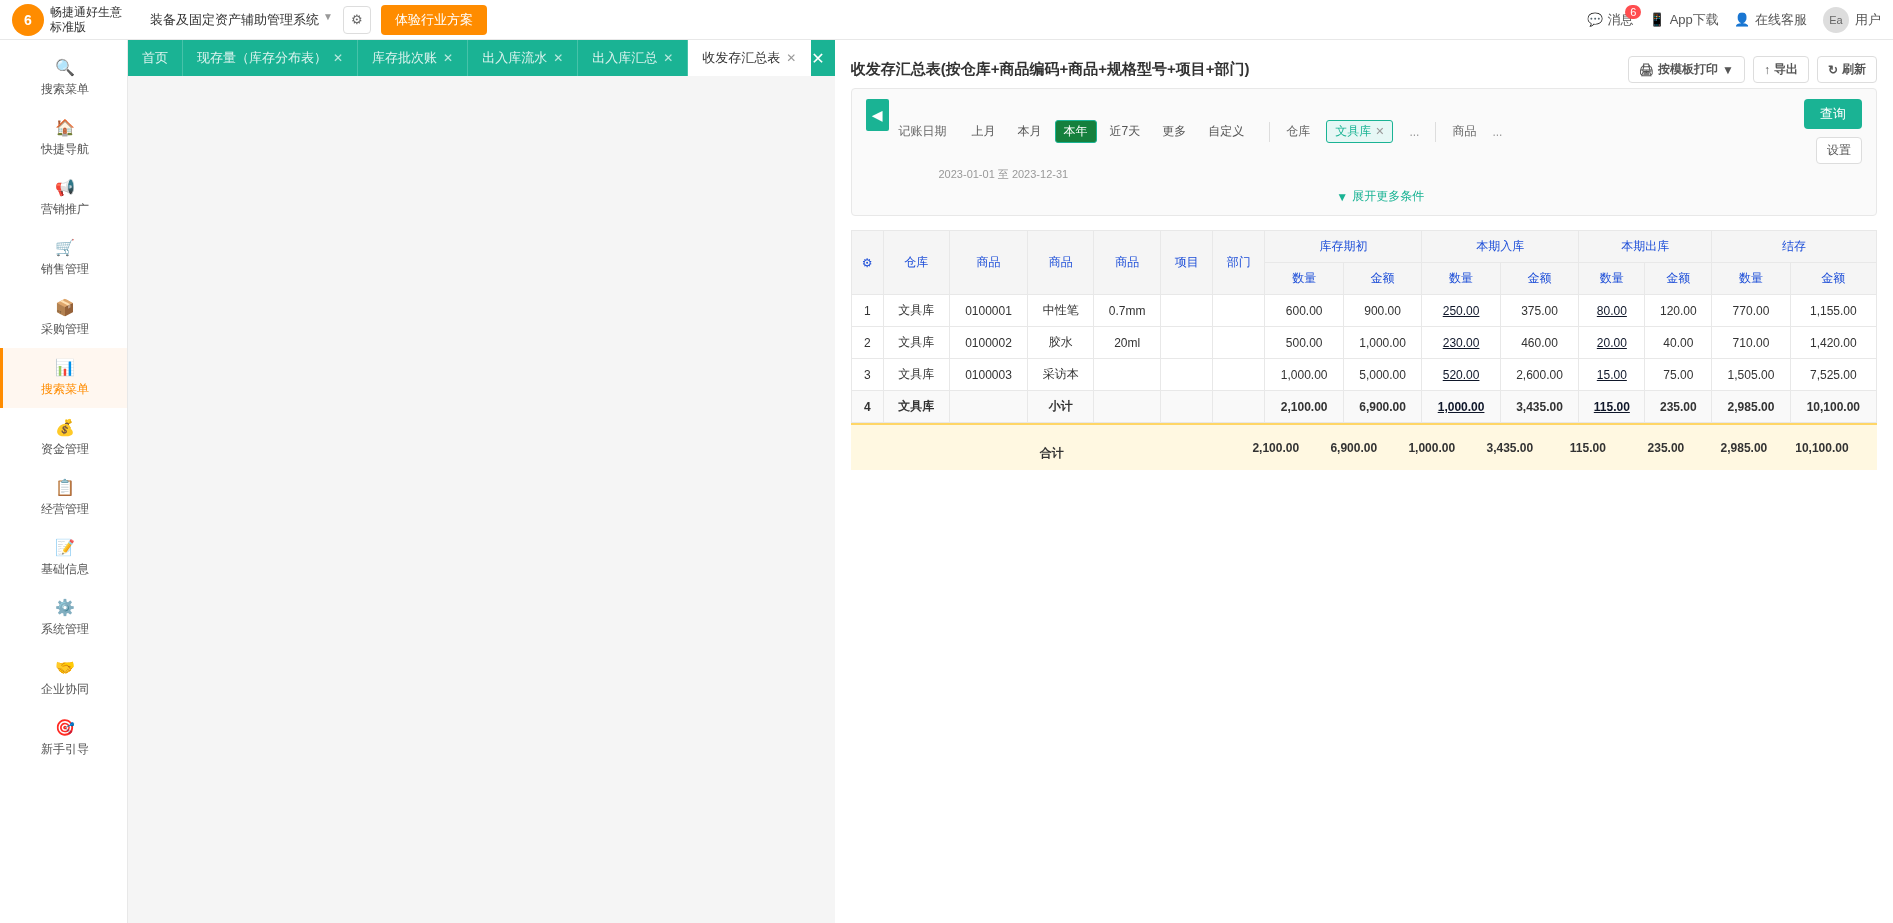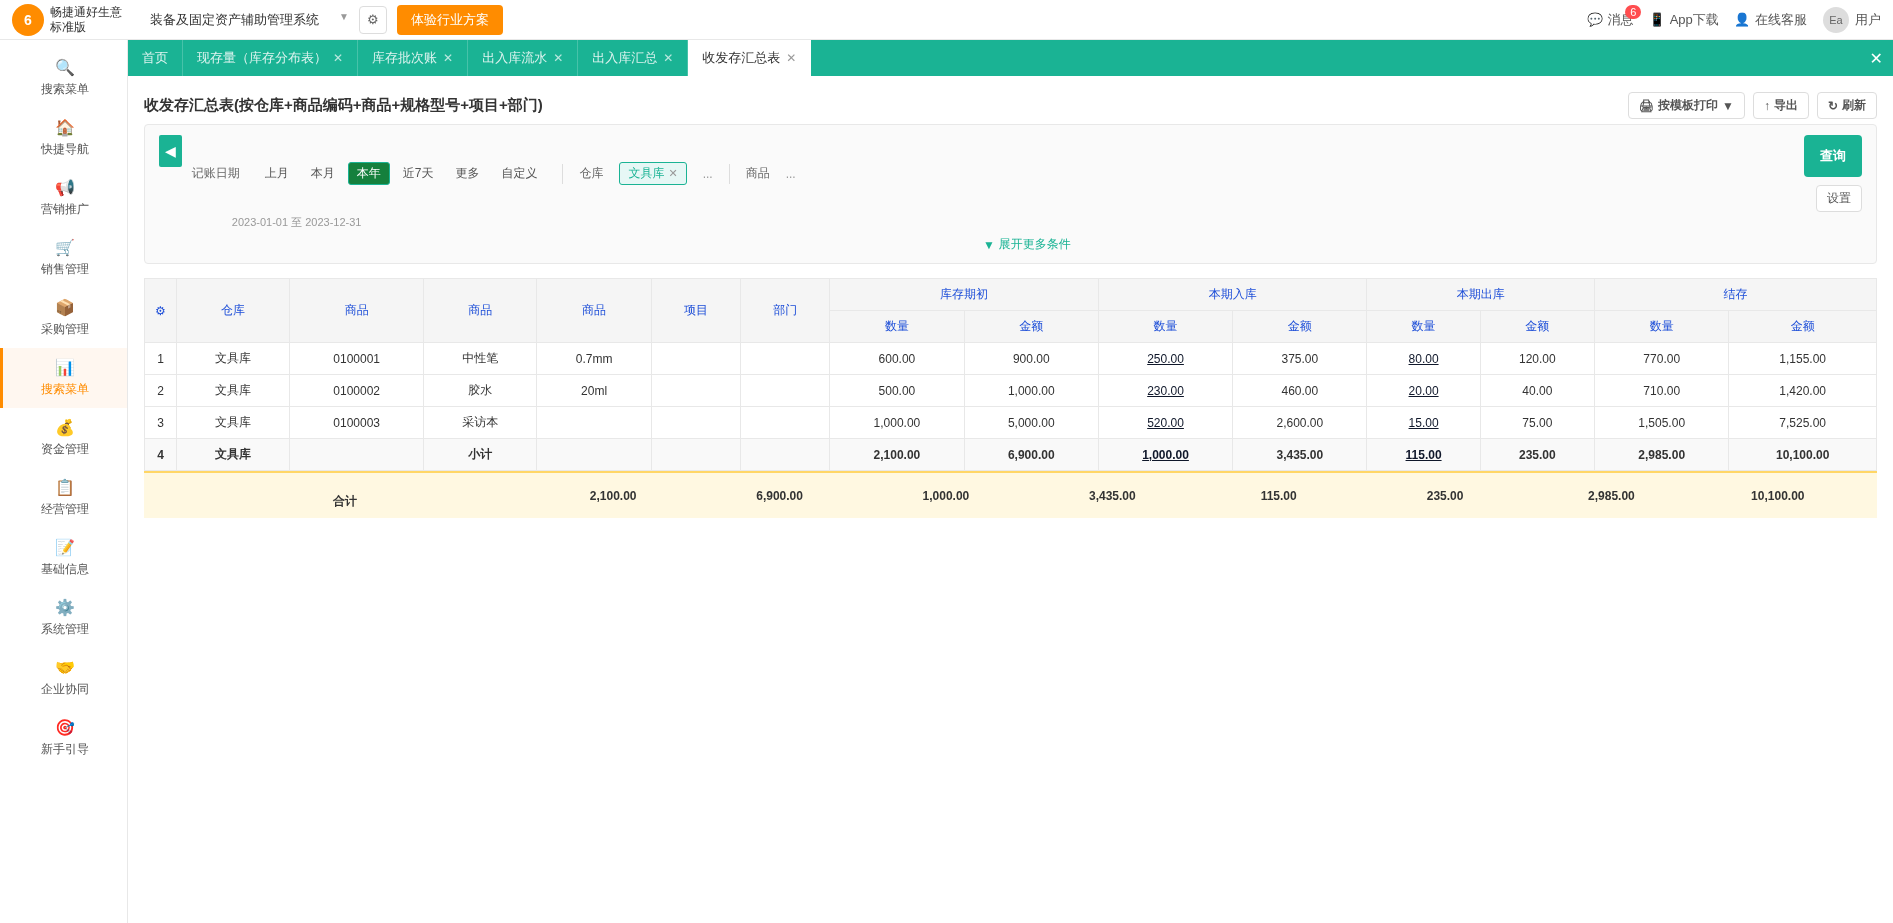--- a/index.html
+++ b/index.html
@@ -4,41 +4,41 @@
   <style>
     * { margin: 0; padding: 0; box-sizing: border-box; }
     body { font-family: 'Microsoft YaHei', Arial, sans-serif; font-size: 13px; background: #f5f5f5; color: #333; width: 1893px; min-height: 923px; overflow-x: hidden; }
 
     
     .top-header { display: flex; align-items: center; background: #fff; height: 40px; padding: 0 12px; border-bottom: 1px solid #e8e8e8; justify-content: space-between; }
     .top-header-left { display: flex; align-items: center; gap: 10px; }
     .logo-area { display: flex; align-items: center; gap: 6px; width: 128px; }
     .logo-icon { width: 32px; height: 32px; background: #ff8c00; border-radius: 50%; display: flex; align-items: center; justify-content: center; color: white; font-weight: bold; font-size: 14px; }
     .logo-text { font-size: 12px; color: #333; line-height: 1.2; }
-    .system-selector { display: flex; align-items: flex-start; gap: 20px; cursor: pointer; }
+    .system-selector { display: flex; align-items: flex-start; gap: 4px; cursor: pointer; }
     .dropdown-icon { color: #999; font-size: 10px; }
     .settings-btn { width: 28px; height: 28px; border: 1px solid #ddd; border-radius: 4px; display: flex; align-items: center; justify-content: center; cursor: pointer; color: #666; }
     .trial-btn { background: #ff8c00; color: white; border: none; padding: 6px 14px; border-radius: 4px; cursor: pointer; font-size: 13px; }
     .top-header-right { display: flex; align-items: center; gap: 16px; font-size: 13px; color: #555; }
     .notification-item { display: flex; align-items: center; gap: 4px; cursor: pointer; position: relative; }
     .badge { background: #ff4d4f; color: white; border-radius: 10px; padding: 1px 5px; font-size: 11px; position: absolute; top: -6px; right: -8px; }
     .user-area { display: flex; align-items: center; gap: 6px; cursor: pointer; }
     .user-avatar { width: 26px; height: 26px; background: #ddd; border-radius: 50%; display: flex; align-items: center; justify-content: center; font-size: 11px; color: #666; overflow: hidden; }
 
     
     .app-layout { display: flex; height: calc(923px - 40px); }
 
     
     .sidebar { width: 128px; background: #fff; border-right: 1px solid #e8e8e8; display: flex; flex-direction: column; padding-top: 8px; }
     .sidebar-item { display: flex; flex-direction: column; align-items: center; padding: 10px 8px; cursor: pointer; color: #555; gap: 4px; font-size: 12px; border-left: 3px solid transparent; }
     .sidebar-item.active { background: #fff7f0; color: #ff8c00; border-left-color: #ff8c00; }
     .sidebar-icon { font-size: 16px; }
 
     
-    .main-content { flex: 1; display: flex; flex-direction: column; overflow: hidden; }
+    .main-content { flex: 1; display: flex; flex-direction: row; overflow: hidden; }
 
     
     .tab-bar { display: flex; align-items: center; background: #1ab394; height: 36px; padding-left: 0; }
     .tab-item { display: flex; align-items: center; padding: 0 14px; height: 36px; color: rgba(255,255,255,0.85); cursor: pointer; font-size: 13px; gap: 6px; border-right: 1px solid rgba(255,255,255,0.2); }
     .tab-item.active { background: #fff; color: #333; border-bottom: none; }
     .tab-close { font-size: 12px; color: rgba(255,255,255,0.7); cursor: pointer; }
     .tab-item.active .tab-close { color: #999; }
     .tab-bar-close { margin-left: auto; padding-right: 10px; color: white; cursor: pointer; font-size: 16px; }
 
     
@@ -55,21 +55,21 @@
     .filter-label { color: #666; font-size: 12px; white-space: nowrap; }
     .date-btns { display: flex; gap: 4px; align-items: flex-end; }
     .date-btn { padding: 2px 8px; border-radius: 3px; cursor: pointer; font-size: 12px; color: #555; border: 1px solid transparent; }
     .date-btn.active { background: #15803d; color: white; border-color: #1ab394; }
     .date-range { font-size: 11px; color: #999; }
     .filter-separator { width: 1px; height: 20px; background: #ddd; }
     .filter-tag { display: flex; align-items: center; gap: 4px; background: #e6f7f5; border: 1px solid #1ab394; border-radius: 3px; padding: 2px 8px; font-size: 12px; color: #1ab394; }
     .filter-tag-close { cursor: pointer; color: #999; font-size: 11px; }
     .filter-more { color: #999; font-size: 12px; cursor: pointer; }
     .expand-btn { display: flex; align-items: center; gap: 4px; color: #1ab394; font-size: 12px; cursor: pointer; margin-top: 6px; }
-    .query-btn { background: #1ab394; color: white; border: none; padding: 12px 16px; border-radius: 4px; cursor: pointer; font-size: 13px; font-weight: bold; }
+    .query-btn { background: #1ab394; color: white; border: none; padding: 6px 16px; border-radius: 4px; cursor: pointer; font-size: 13px; }
     .set-btn { border: 1px solid #ddd; color: #555; padding: 4px 10px; border-radius: 4px; cursor: pointer; font-size: 12px; background: #fff; margin-top: 4px; }
     .filter-right { margin-left: auto; display: flex; flex-direction: column; align-items: flex-end; gap: 4px; }
     .expand-row { display: flex; justify-content: center; }
 
     
     .data-table { width: 100%; border-collapse: collapse; font-size: 12px; }
     .data-table th, .data-table td { border: 1px solid #e8e8e8; padding: 7px 10px; text-align: center; }
     .data-table thead th { background: #f5f5f5; color: #1d4ed8; font-weight: 500; }
     .data-table tbody tr.subtotal { font-weight: bold; background: #f9f9f9; }
     .data-table .link-cell { color: #0f172a; cursor: pointer; text-decoration: underline; }

